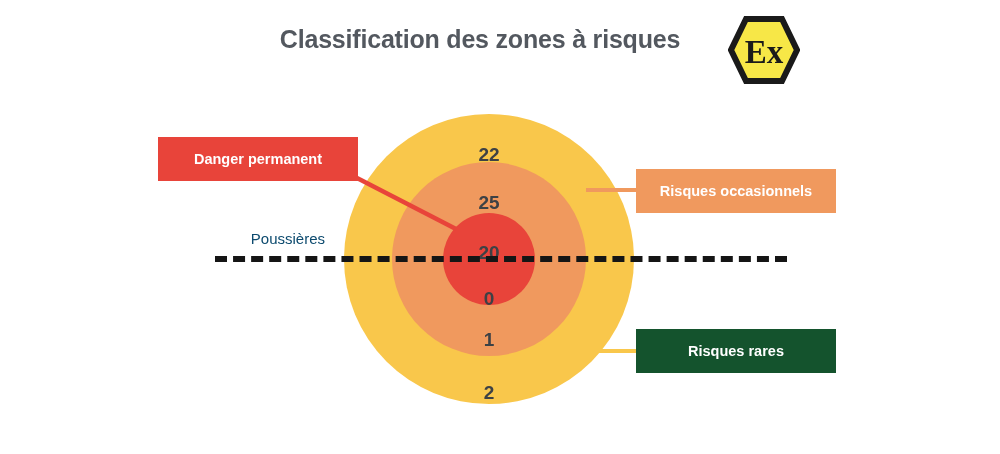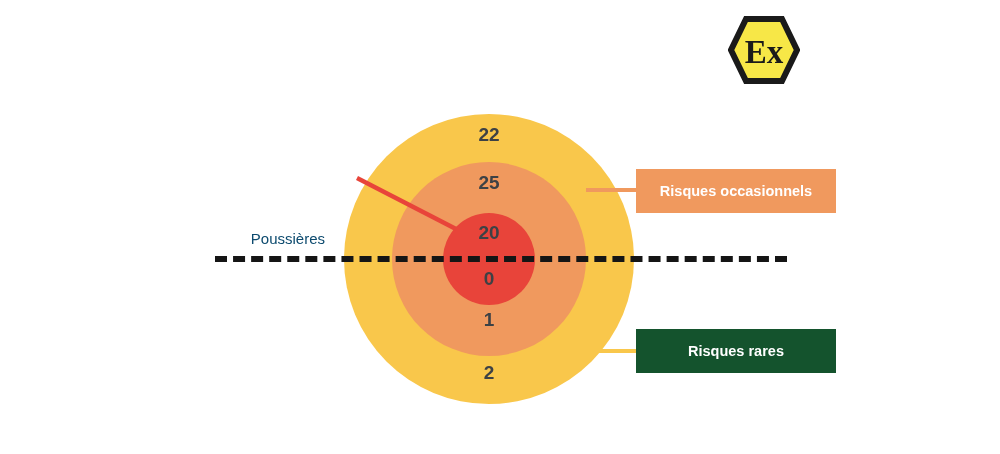--- a/index.html
+++ b/index.html
@@ -78,20 +78,21 @@
 
   
   .zone-label {
     position: absolute;
     width: 80px;
     text-align: center;
     font-size: 19px;
     font-weight: bold;
     color: #3d4145;
     left: 449px;
+    margin-top: 20px;
   }
   .zone-label-22 { top: 124px; }
   .zone-label-21 { top: 172px; }
   .zone-label-20 { top: 222px; }
   .zone-label-0  { top: 268px; }
   .zone-label-1  { top: 309px; }
   .zone-label-2  { top: 362px; }
 
   
   .separator-line {
@@ -172,20 +173,21 @@
     width: 130px;
     height: 70px;
     overflow: visible;
   }
 </style>
 </head>
 <body>
 
 <div id="canvas">
 
+  <div class="page-title">Classification des zones à risques</div>
 
   <div class="atex-logo">
     <svg width="72" height="68" viewBox="0 0 72 68" xmlns="http://www.w3.org/2000/svg">
       <polygon points="18,3 54,3 69,34 54,65 18,65 3,34" fill="#F7E747" stroke="#1A1A1A" stroke-width="6" stroke-linejoin="miter"></polygon>
       <text x="36" y="47" text-anchor="middle" font-family="'Liberation Serif','DejaVu Serif',serif" font-size="33" font-weight="bold" fill="#1A1A1A">Ex</text>
     </svg>
   </div>
 
   <div class="zone-circle zone-outer"></div>
   <div class="zone-circle zone-middle"></div>
@@ -204,18 +206,19 @@
   <div class="zone-label zone-label-21">25</div>
   <div class="zone-label zone-label-20">20</div>
   <div class="zone-label zone-label-0">0</div>
   <div class="zone-label zone-label-1">1</div>
   <div class="zone-label zone-label-2">2</div>
 
   <div class="separator-line"></div>
 
   <div class="media-label media-dust">Poussières</div>
 
+  <div class="callout callout-danger">Danger permanent</div>
 
   <div class="callout callout-occasional">Risques occasionnels</div>
 
   <div class="callout callout-rare">Risques rares</div>
 
 </div>
 
 </body></html>

